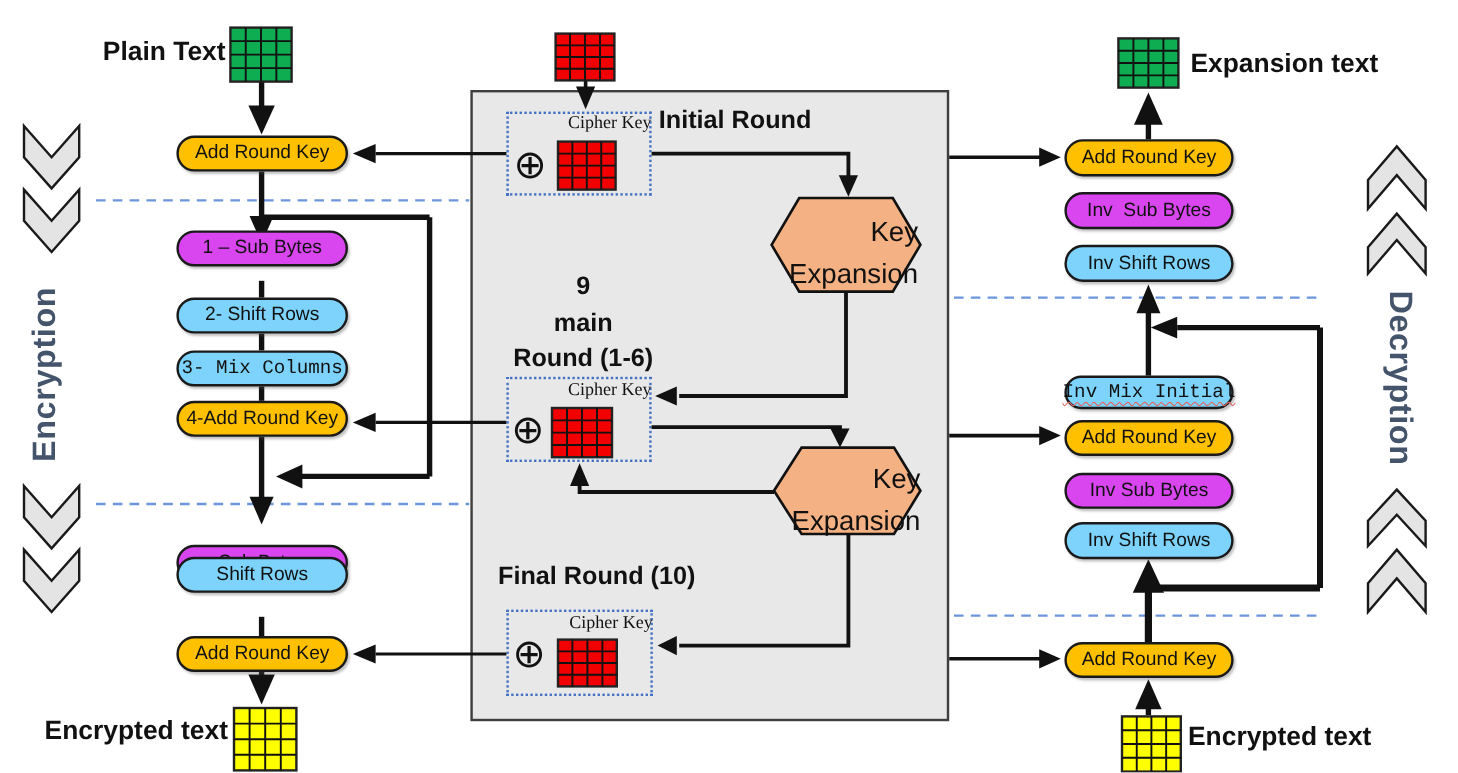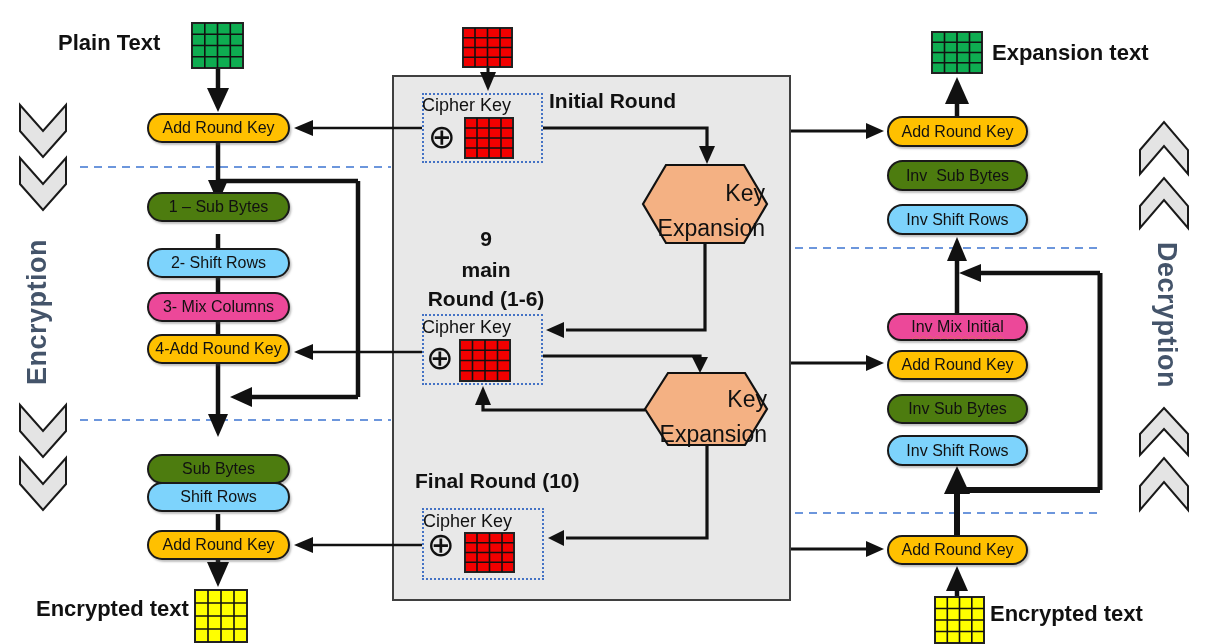--- a/index.html
+++ b/index.html
@@ -9,36 +9,36 @@
   
   .gray-box{left:392px;top:75px;width:399px;height:526px;background:#e8e8e8;
             border:2.5px solid #3f3f3f;box-sizing:border-box;z-index:1;}
   .dotted-box{border:2px dotted #4472c4;box-sizing:border-box;z-index:2;}
   svg.layer{left:0;top:0;z-index:3;pointer-events:none;}
   
   .pill{display:flex;align-items:center;justify-content:center;
         border:2px solid #1a1a1a;border-radius:17px;font-size:16px;
         box-shadow:1.5px 2px 2px rgba(80,80,80,.35);z-index:4;white-space:pre;box-sizing:border-box;}
   .pill-yellow{background:#FFC000;}
-  .pill-blue{background:#4d7c0f;}
+  .pill-blue{background:#d946ef;}
   .pill-peach{background:#7dd3fc;}
-  .pill-green{background:#ec4899;}
+  .pill-green{background:#7dd3fc;font-family:Liberation Mono, monospace;}
   .pill-l{left:147px;width:143px;height:30px;}
   .pill-r{left:887px;width:141px;height:31px;}
   .squiggle{text-decoration:underline wavy #e06666;text-decoration-thickness:1px;text-underline-offset:3px;}
   
   .lbl{z-index:4;font-weight:bold;font-size:22px;line-height:1.1;}
   .lbl-mid{z-index:4;font-weight:bold;font-size:21px;line-height:1.12;text-align:center;}
-  .ck-lbl{z-index:4;font-size:18px;text-align:left;}
+  .ck-lbl{z-index:4;font-size:15px;text-align:right;font-family:Liberation Serif, serif;}
   .xor{z-index:4;font-size:33px;line-height:33px;font-weight:400;}
   .hex-txt{z-index:4;font-size:23px;text-align:right;line-height:1.5;}
   .side-lbl{z-index:4;font-weight:bold;font-size:27px;color:#44546A;text-align:center;letter-spacing:.5px;}
   .r90{transform:rotate(90deg);}
   .rm90{transform:rotate(-90deg);}
-  .tc{text-align:center;} .tr{text-align:left;}
+  .tc{text-align:center;} .tr{text-align:right;}
 </style>
 </head>
 <body>
 
 <div class="canvas">
 
   <div class="abs gray-box"></div>
 
   <div class="abs dotted-box" style="left:422px;top:93px;width:121px;height:70px;"></div>
   <div class="abs dotted-box" style="left:422px;top:314px;width:121px;height:71px;"></div>
@@ -182,21 +182,21 @@
     </g>
   </svg>
 
   <div class="abs lbl tr" style="left:58px;top:31px;width:130px;">Plain Text</div>
   <div class="abs pill pill-l pill-yellow" style="top:113px;">Add Round Key</div>
   <div class="abs pill pill-l pill-blue" style="top:192px;">1 – Sub Bytes</div>
   <div class="abs pill pill-l pill-peach" style="top:248px;">2- Shift Rows</div>
   <div class="abs pill pill-l pill-green" style="top:292px;">3- Mix Columns</div>
   <div class="abs pill pill-l pill-yellow" style="top:334px;">4-Add Round Key</div>
   <div class="abs pill pill-l pill-blue" style="top:454px;">Sub Bytes</div>
-  <div class="abs pill pill-l pill-peach" style="top:482px;">Shift Rows</div>
+  <div class="abs pill pill-l pill-peach" style="top:464px;">Shift Rows</div>
   <div class="abs pill pill-l pill-yellow" style="top:530px;">Add Round Key</div>
   <div class="abs lbl tr" style="left:36px;top:597px;width:154px;">Encrypted text</div>
   <div class="abs side-lbl rm90" style="left:-45px;top:294px;width:170px;height:36px;">Encryption</div>
 
   <div class="abs lbl-mid" style="left:549px;top:89px;">Initial Round</div>
   <div class="abs lbl-mid tc" style="left:402px;top:227px;width:168px;">
     <div>9</div>
     <div style="margin-top:7px;">main</div>
     <div style="margin-top:6px;">Round (1-6)</div>
   </div>

